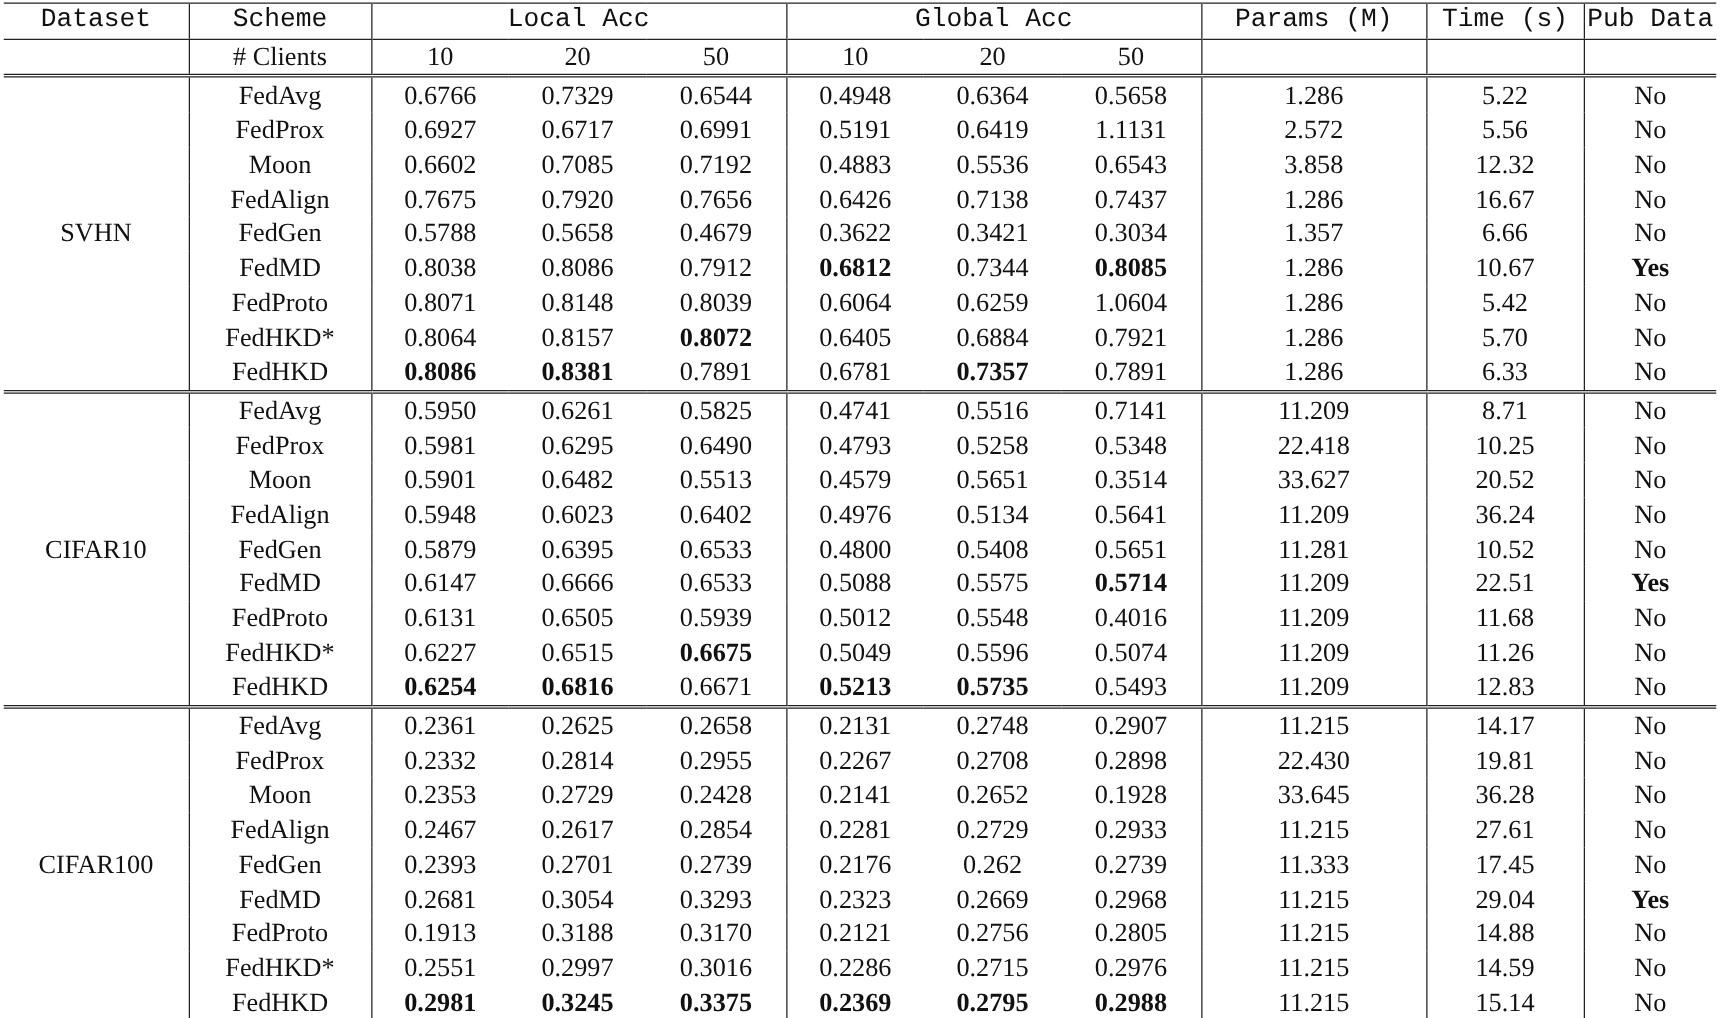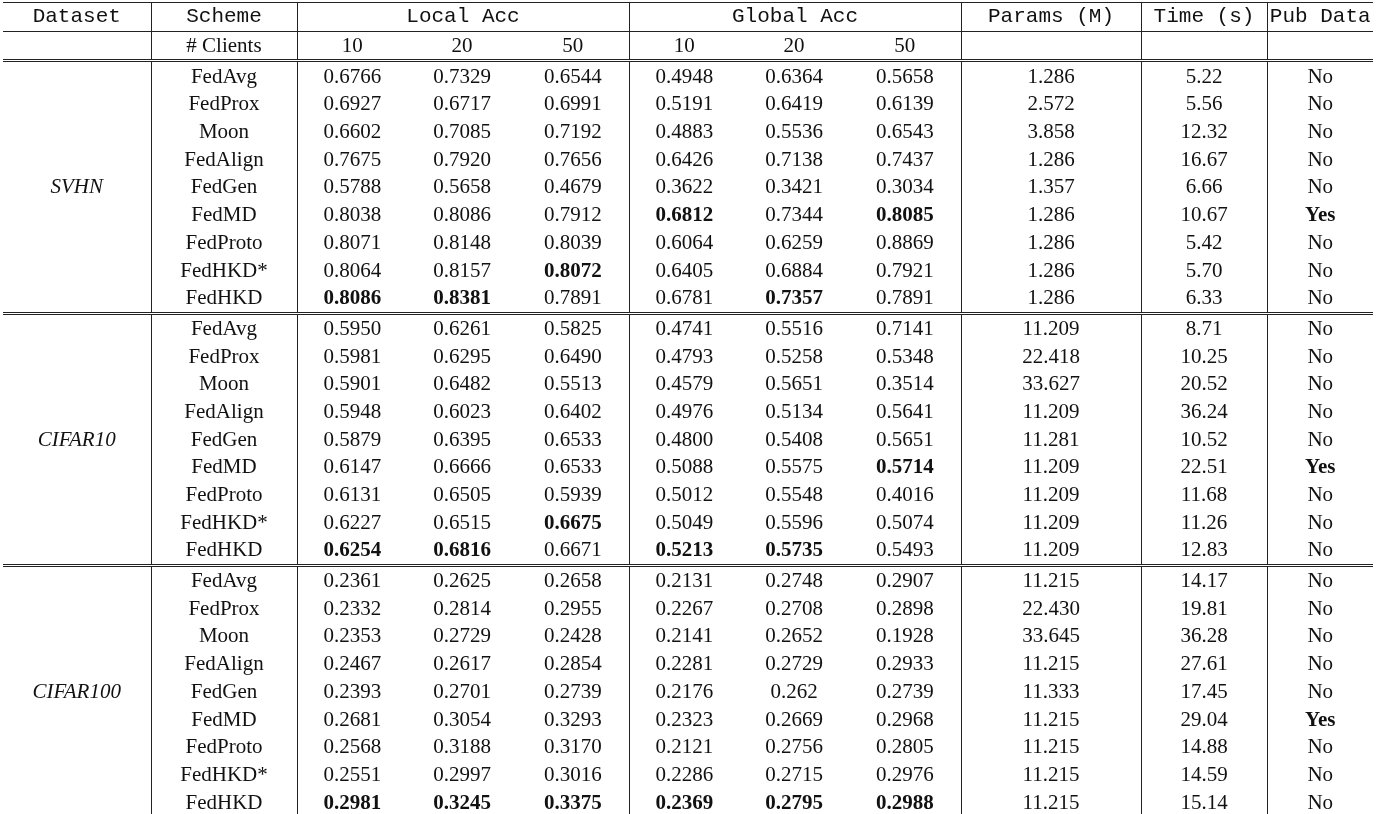--- a/index.html
+++ b/index.html
@@ -20,21 +20,21 @@
     line-height: 27px;
     font-weight: normal;
     white-space: nowrap;
   }
   .vl { border-left: 1.5px solid #222; }
   tr.top td { border-top: 1.5px solid #222; }
   tr.hdr1 td { border-bottom: 1.2px solid #222; font-family: Liberation Mono, monospace; }
   tr.hdr2 td { border-bottom: 3px double #222; margin-top: 44px; }
   tr.sec-end td { border-bottom: 3px double #222; }
   .b { font-weight: bold; }
-  td.ds { vertical-align: middle; font-style: italic; }
+  td.ds { vertical-align: middle; }
 </style>
 </head>
 <body>
 
 <div class="wrap">
   <table>
     <colgroup>
       <col style="width:148px">
       <col style="width:146px">
       <col style="width:110px">
@@ -85,21 +85,21 @@
           <td class="vl">5.22</td>
           <td class="vl">No</td>
         </tr>
         <tr>
           <td class="vl">FedProx</td>
           <td class="vl">0.6927</td>
           <td>0.6717</td>
           <td>0.6991</td>
           <td class="vl">0.5191</td>
           <td>0.6419</td>
-          <td>0.6139</td>
+          <td>1.1131</td>
           <td class="vl">2.572</td>
           <td class="vl">5.56</td>
           <td class="vl">No</td>
         </tr>
         <tr>
           <td class="vl">Moon</td>
           <td class="vl">0.6602</td>
           <td>0.7085</td>
           <td>0.7192</td>
           <td class="vl">0.4883</td>
@@ -145,21 +145,21 @@
           <td class="vl">10.67</td>
           <td class="vl b">Yes</td>
         </tr>
         <tr>
           <td class="vl">FedProto</td>
           <td class="vl">0.8071</td>
           <td>0.8148</td>
           <td>0.8039</td>
           <td class="vl">0.6064</td>
           <td>0.6259</td>
-          <td>0.8869</td>
+          <td>1.0604</td>
           <td class="vl">1.286</td>
           <td class="vl">5.42</td>
           <td class="vl">No</td>
         </tr>
         <tr>
           <td class="vl">FedHKD*</td>
           <td class="vl">0.8064</td>
           <td>0.8157</td>
           <td class="b">0.8072</td>
           <td class="vl">0.6405</td>
@@ -358,21 +358,21 @@
           <td>0.3293</td>
           <td class="vl">0.2323</td>
           <td>0.2669</td>
           <td>0.2968</td>
           <td class="vl">11.215</td>
           <td class="vl">29.04</td>
           <td class="vl b">Yes</td>
         </tr>
         <tr>
           <td class="vl">FedProto</td>
-          <td class="vl">0.2568</td>
+          <td class="vl">0.1913</td>
           <td>0.3188</td>
           <td>0.3170</td>
           <td class="vl">0.2121</td>
           <td>0.2756</td>
           <td>0.2805</td>
           <td class="vl">11.215</td>
           <td class="vl">14.88</td>
           <td class="vl">No</td>
         </tr>
         <tr>

